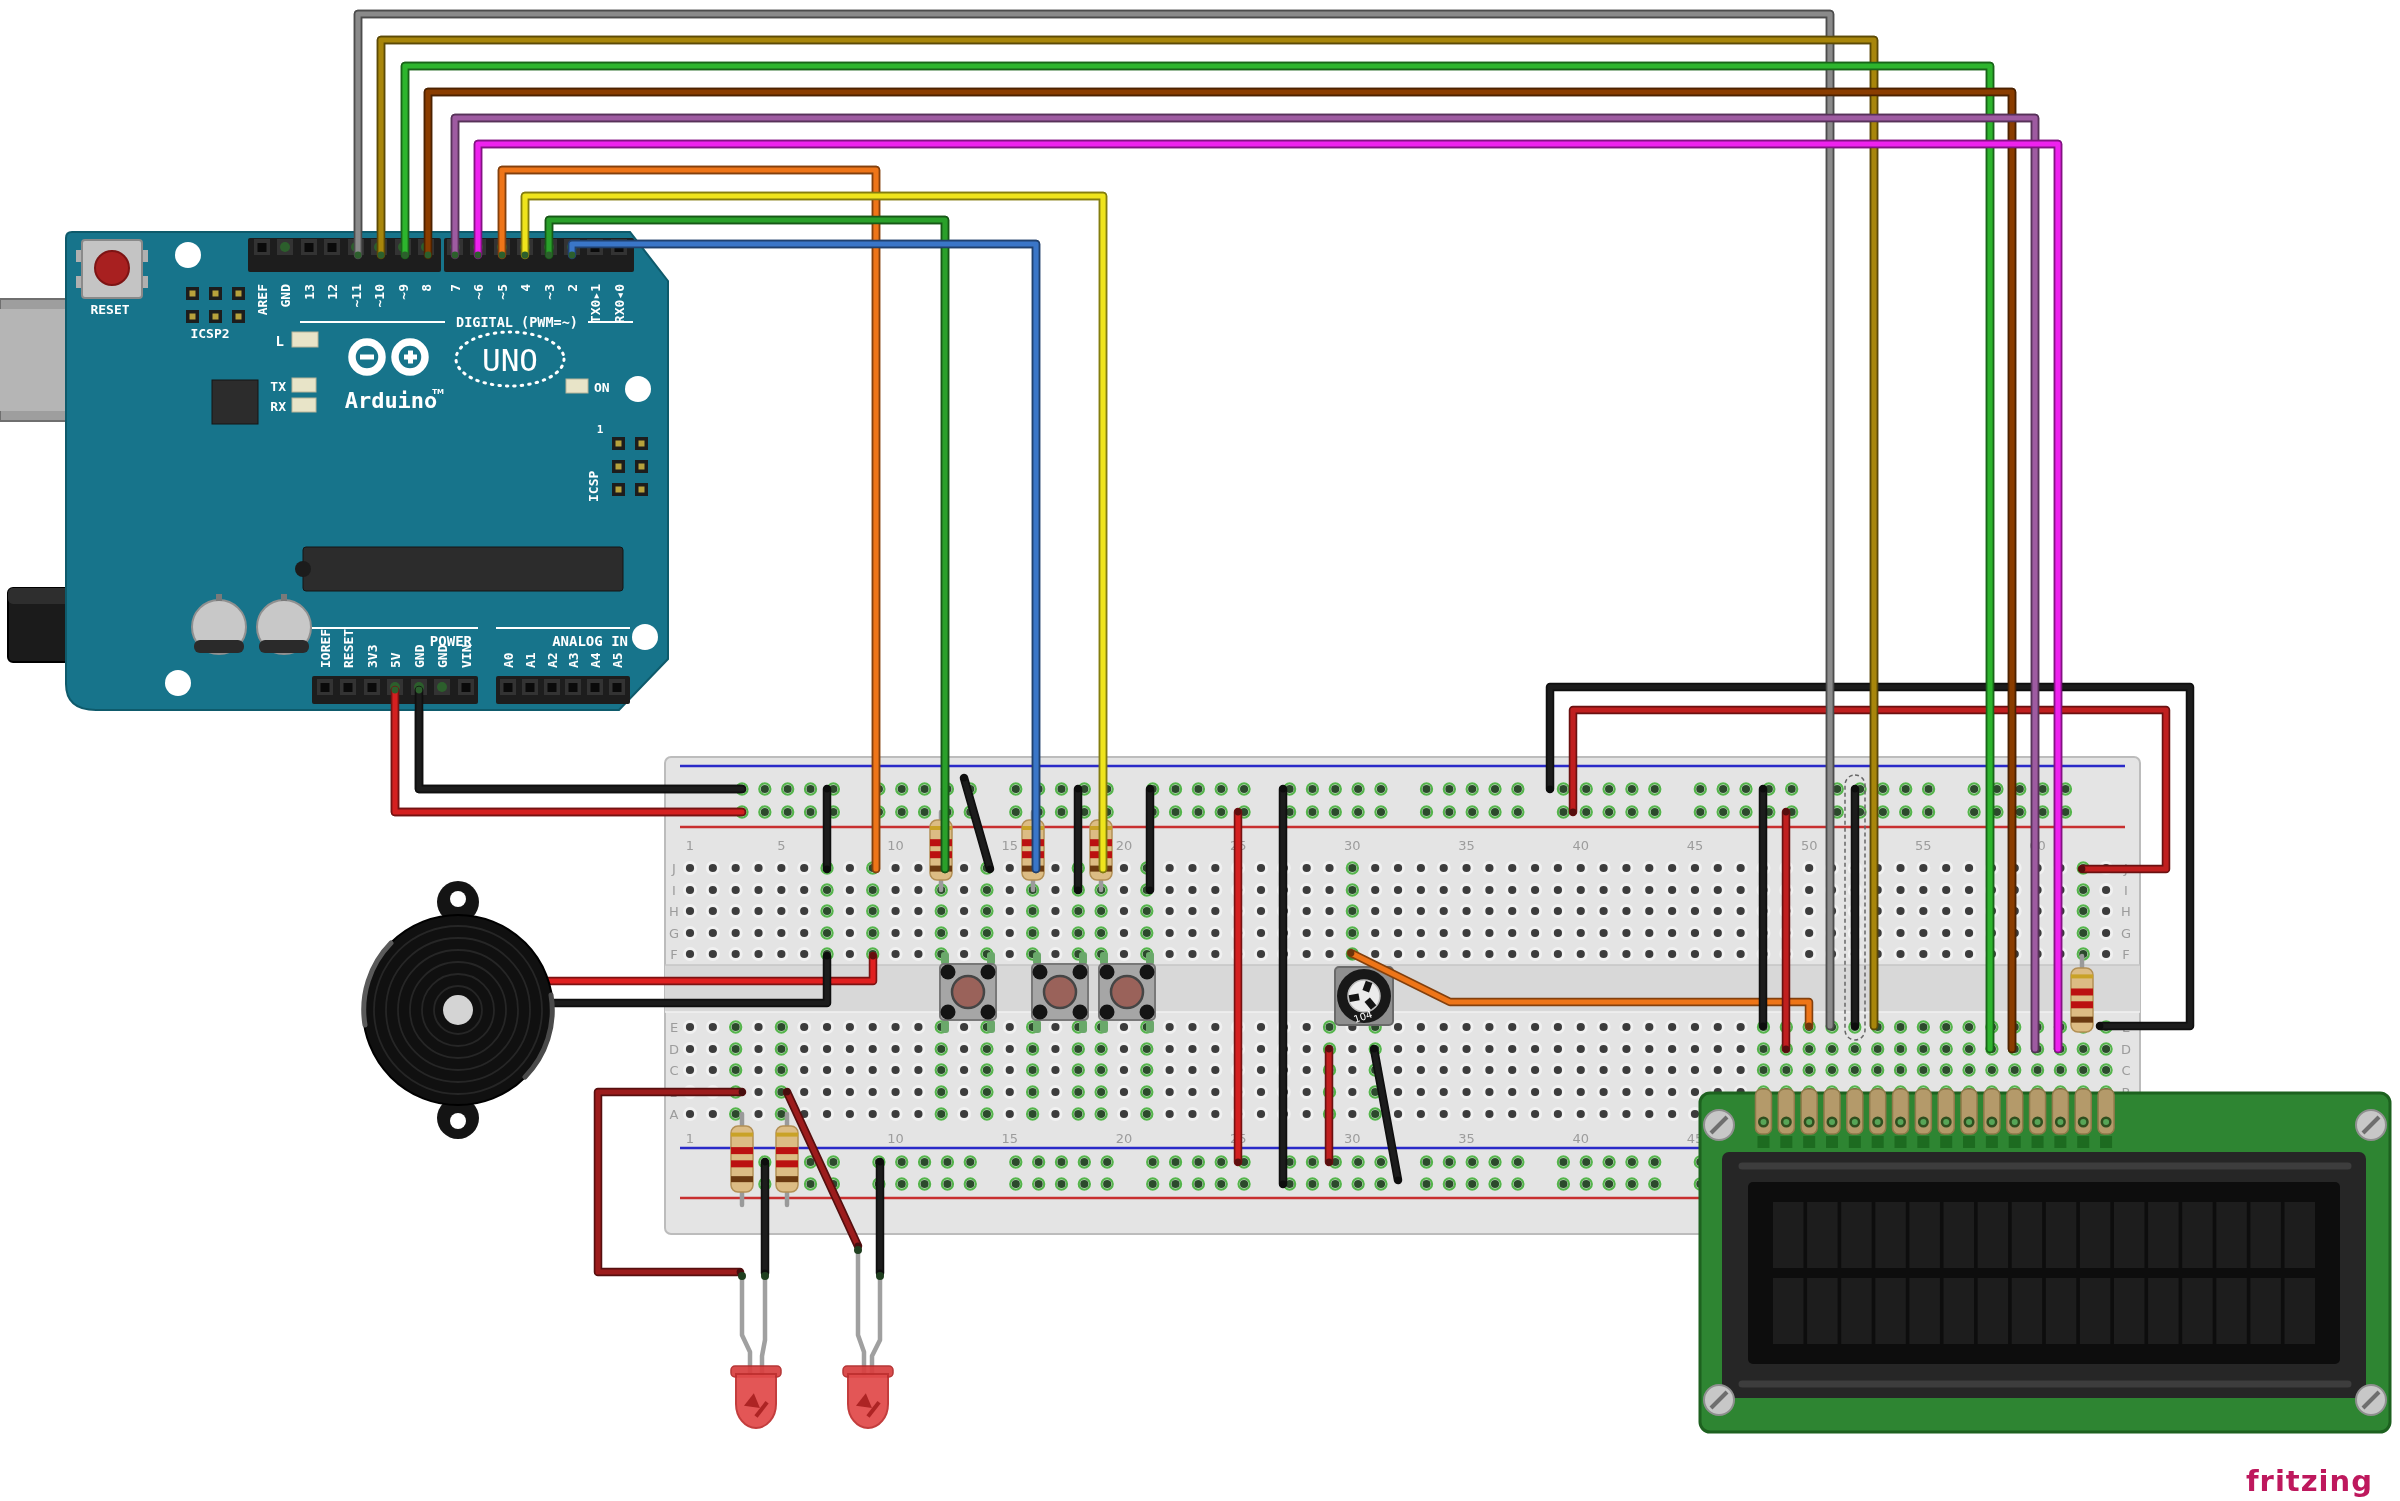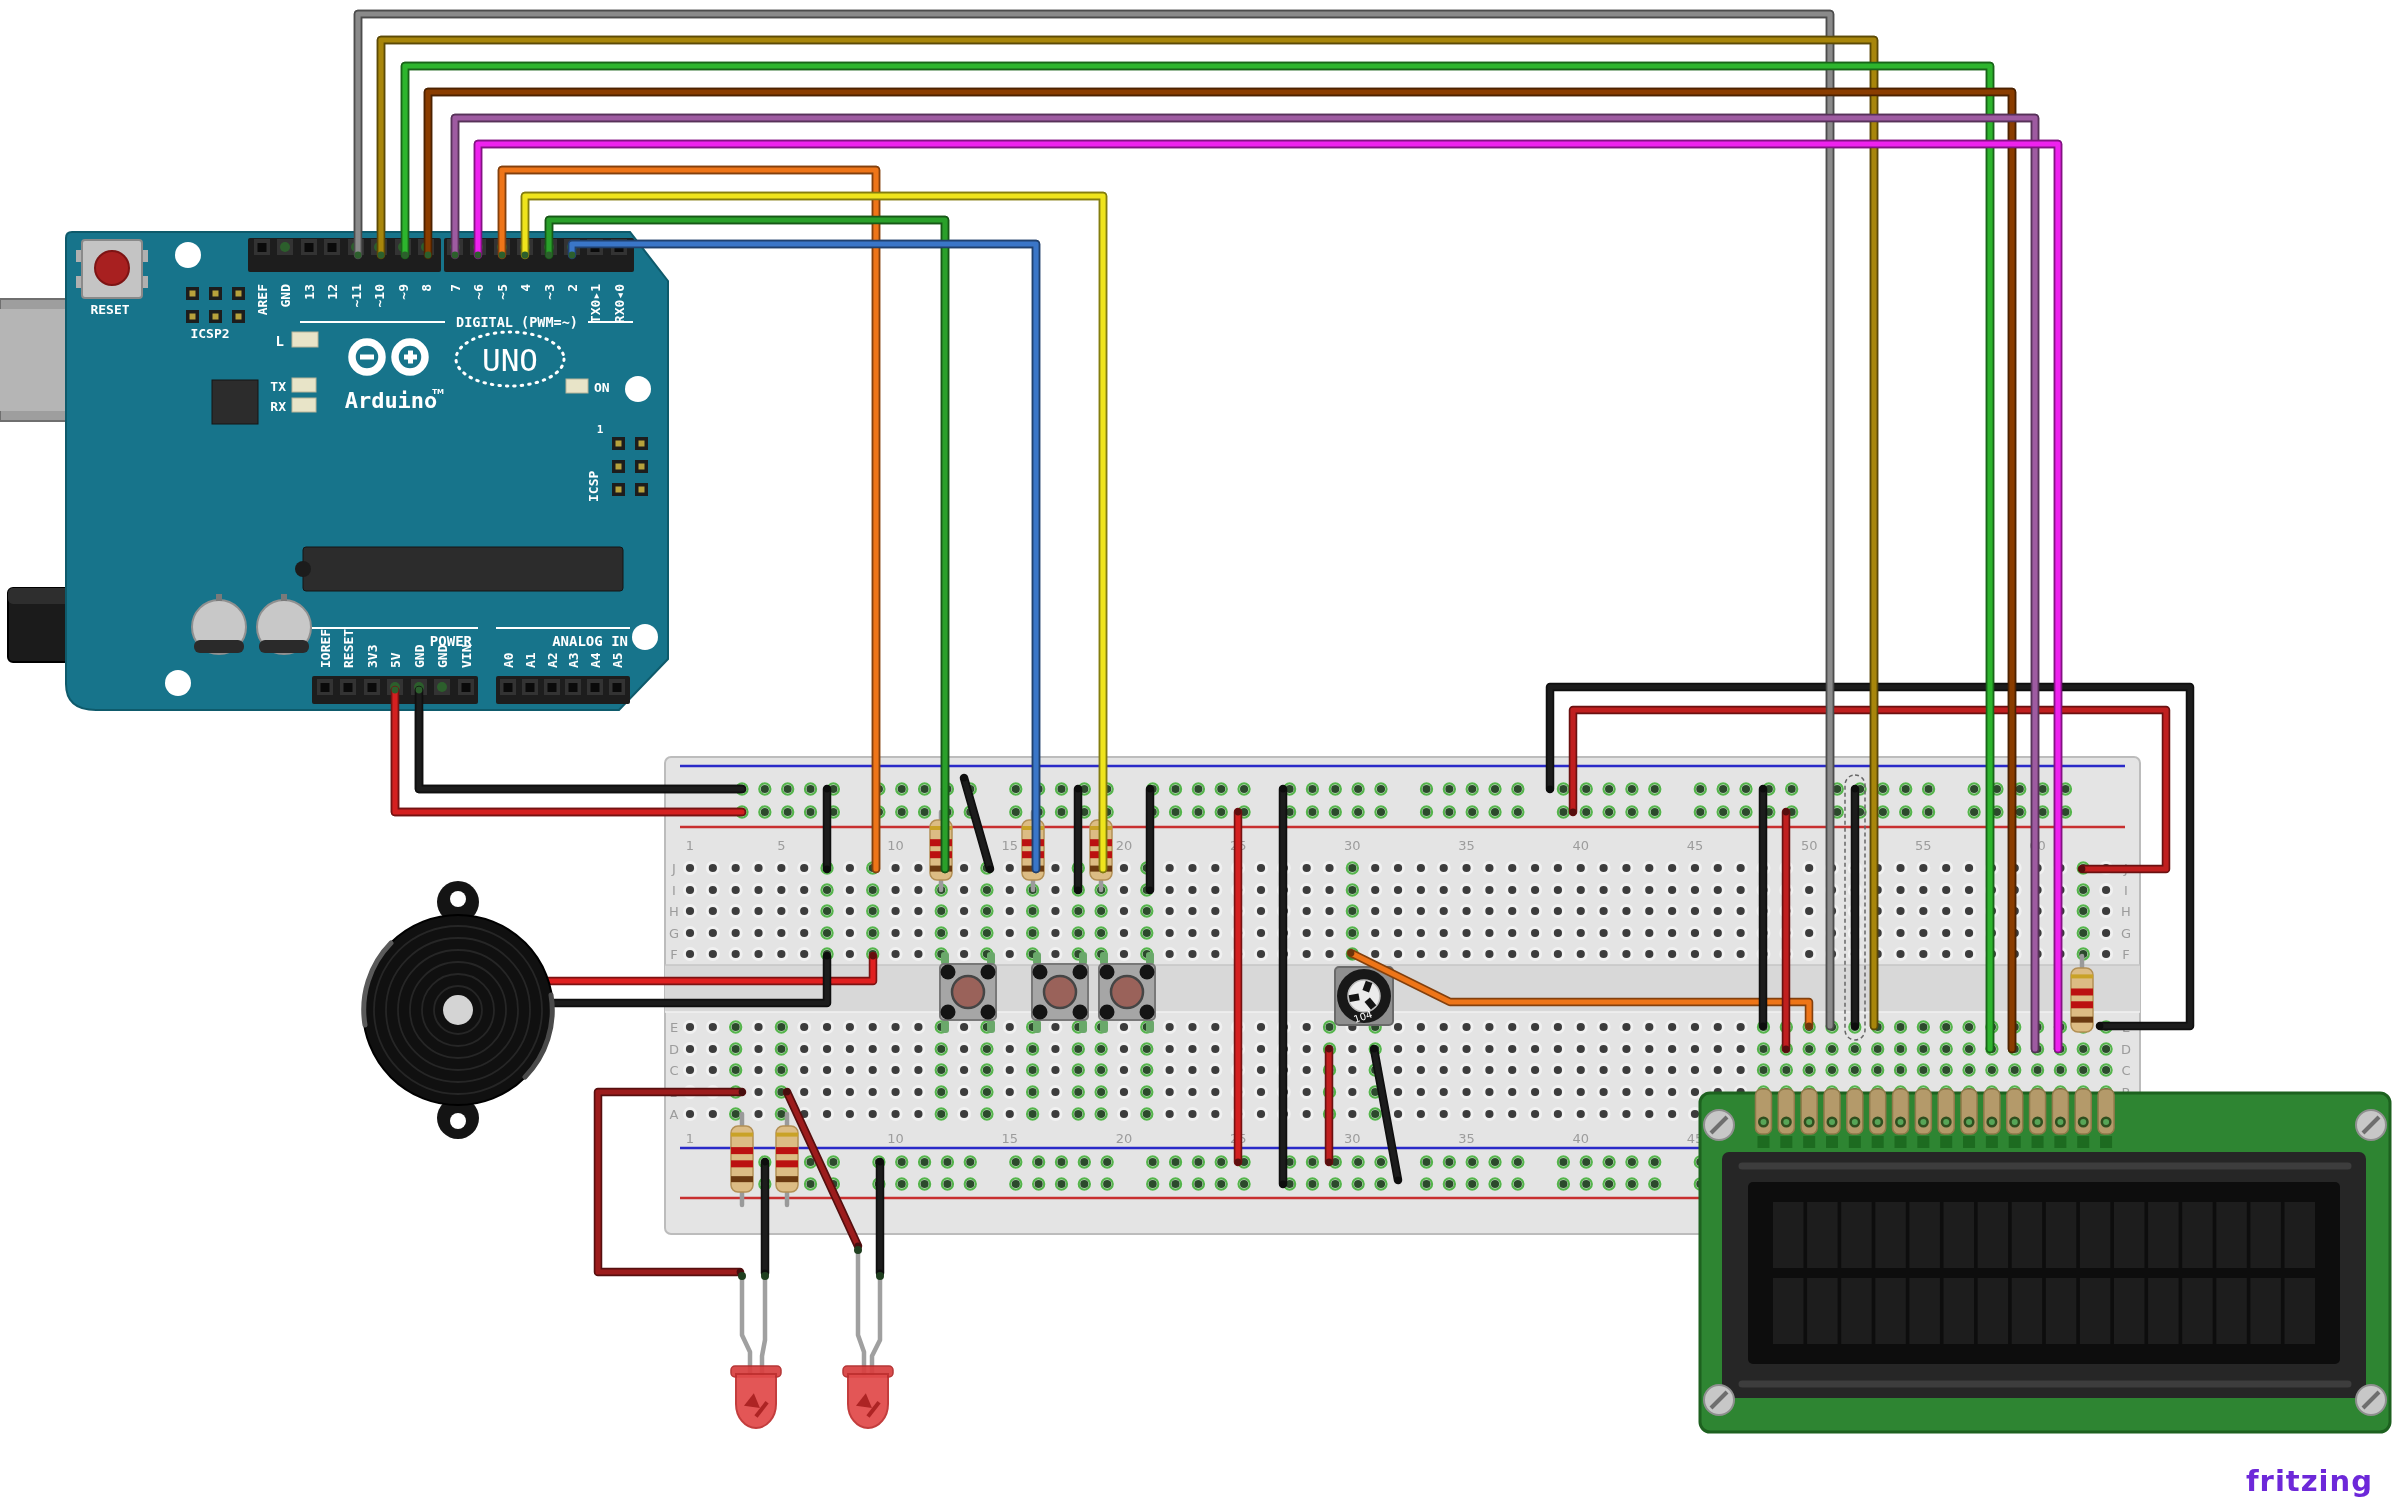--- a/index.html
+++ b/index.html
@@ -1,21 +1,21 @@
 <!DOCTYPE html>
 <html><head>
 <meta charset="utf-8">
 <style>
   html,body{margin:0;padding:0;background:#ffffff;}
   .stage{position:relative;width:2400px;height:1501px;background:#ffffff;overflow:hidden;
          font-family:"DejaVu Sans","Liberation Sans",sans-serif;}
   svg{position:absolute;left:0;top:0;}
   .watermark{position:absolute;left:2246px;top:1464px;width:150px;
              font-family:"DejaVu Sans","Liberation Sans",sans-serif;
-             font-size:29px;font-weight:bold;color:#6d28d9;letter-spacing:1px;}
+             font-size:29px;font-weight:bold;color:#be185d;letter-spacing:1px;}
   text{user-select:none;}
 </style>
 </head>
 <body>
 
 <div class="stage">
   <svg id="canvas" width="2400" height="1501" viewBox="0 0 2400 1501">
       <g>
         <rect x="665" y="757" width="1475" height="477" rx="6" fill="#e4e4e4" stroke="#bcbcbc" stroke-width="2"></rect>
         <rect x="665" y="965" width="1475" height="47" fill="#d8d8d8"></rect>

